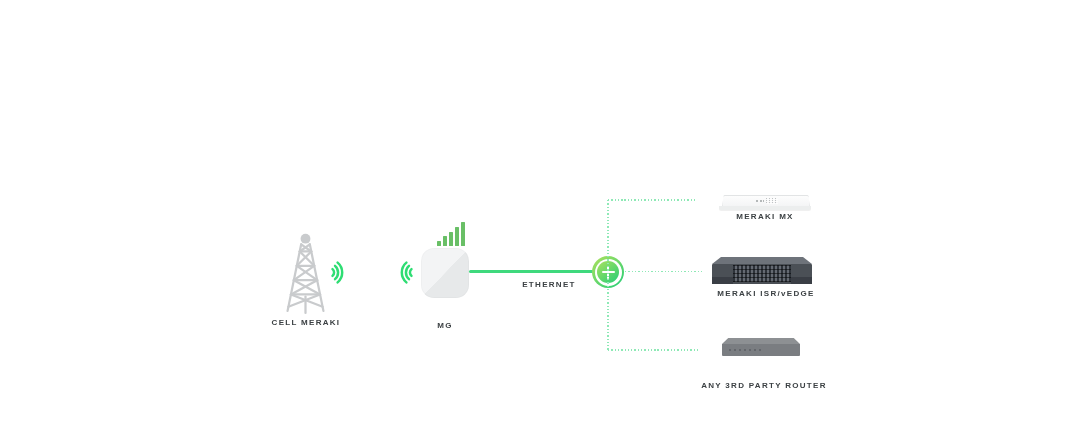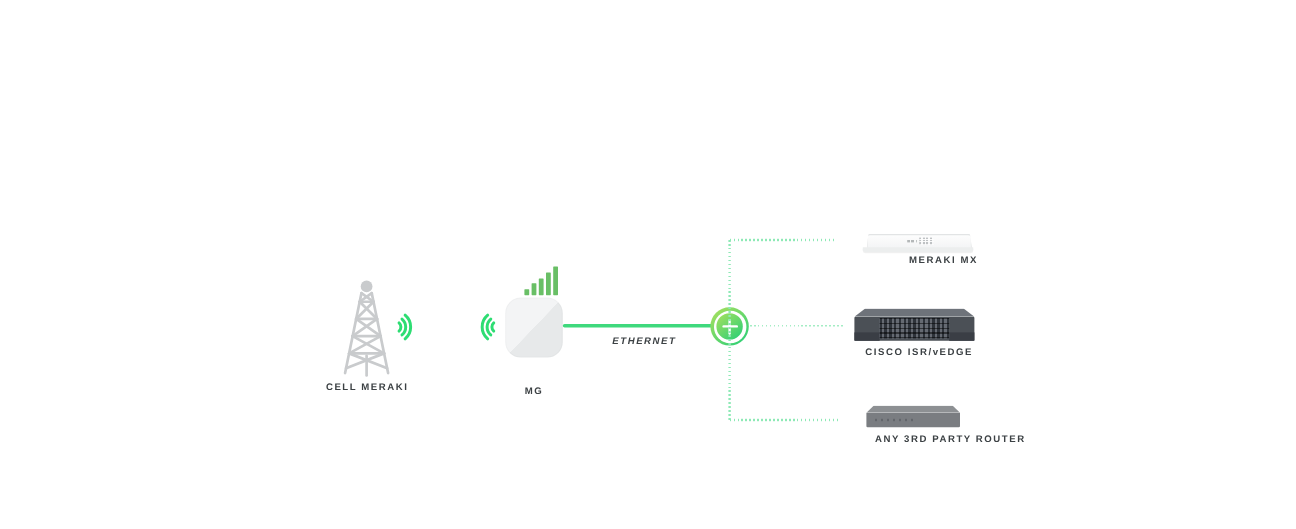--- a/index.html
+++ b/index.html
@@ -137,21 +137,21 @@
   <div class="abs sig-bars">
     <span style="height:5px"></span>
       <span style="height:10px"></span>
       <span style="height:14px"></span>
       <span style="height:19px"></span>
       <span style="height:24px"></span>
   </div>
   <div class="abs mg-box"></div>
 
   <div class="abs eth-line"></div>
-  <div class="node-label" style="left:487px;top:280px;width:100px;font-style:italic;">ETHERNET</div>
+  <div class="node-label" style="left:499px;top:280px;width:100px;">ETHERNET</div>
 
   <div class="abs junction">
     <div class="gap">
       <div class="core">
         <i class="ph"></i>
           <i class="pv"></i>
       </div>
     </div>
   </div>
 
@@ -170,17 +170,17 @@
   <div class="abs isr-foot" style="left:712px;"></div>
   <div class="abs isr-foot" style="left:791px;"></div>
   <div class="abs isr-vents"></div>
 
   <div class="abs rtr-top"></div>
   <div class="abs rtr-front"></div>
   <div class="abs rtr-dots"></div>
 
   <div class="node-label" style="left:254px;top:318px;width:104px;">CELL MERAKI</div>
   <div class="node-label" style="left:395px;top:321px;width:100px;">MG</div>
-  <div class="node-label" style="left:715px;top:212px;width:100px;text-align:right;">MERAKI MX</div>
-  <div class="node-label" style="left:716px;top:289px;width:100px;">CISCO ISR/vEDGE</div>
-  <div class="node-label" style="left:694px;top:361px;width:140px;margin-left:28px;">ANY 3RD PARTY ROUTER</div>
+  <div class="node-label" style="left:715px;top:212px;width:100px;">MERAKI MX</div>
+  <div class="node-label" style="left:716px;top:289px;width:100px;">MERAKI ISR/vEDGE</div>
+  <div class="node-label" style="left:694px;top:381px;width:140px;">ANY 3RD PARTY ROUTER</div>
 
 </div>
 
 </body></html>

